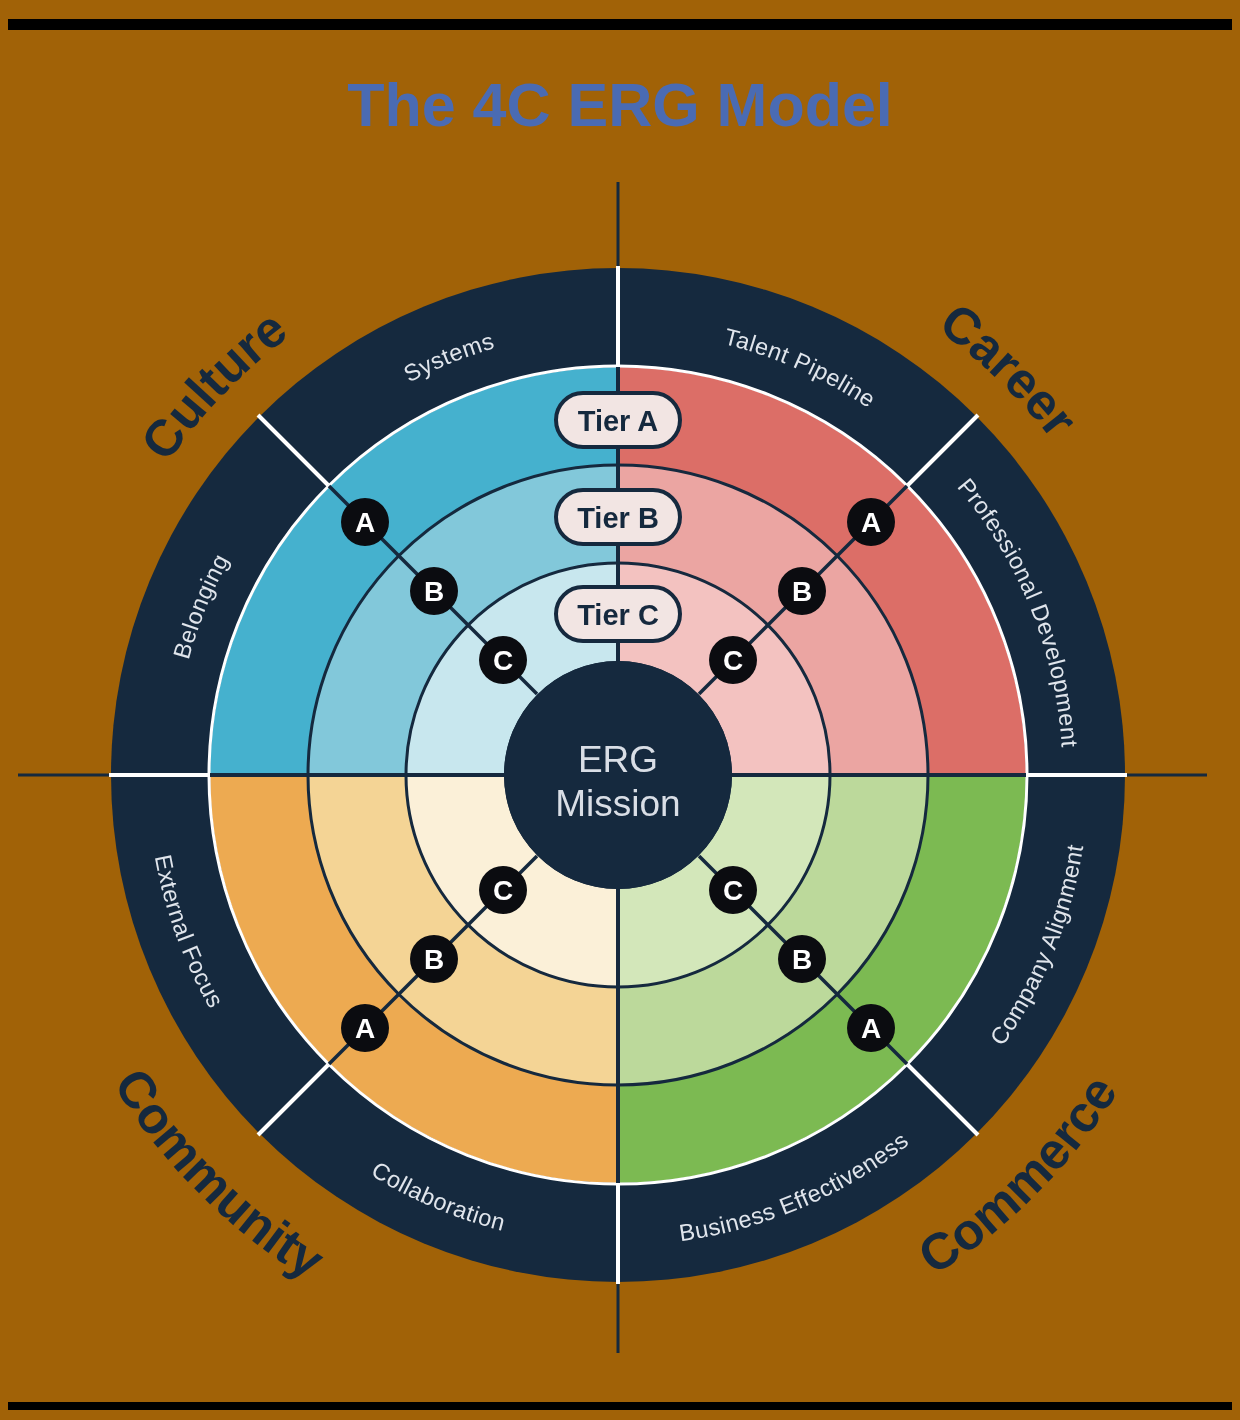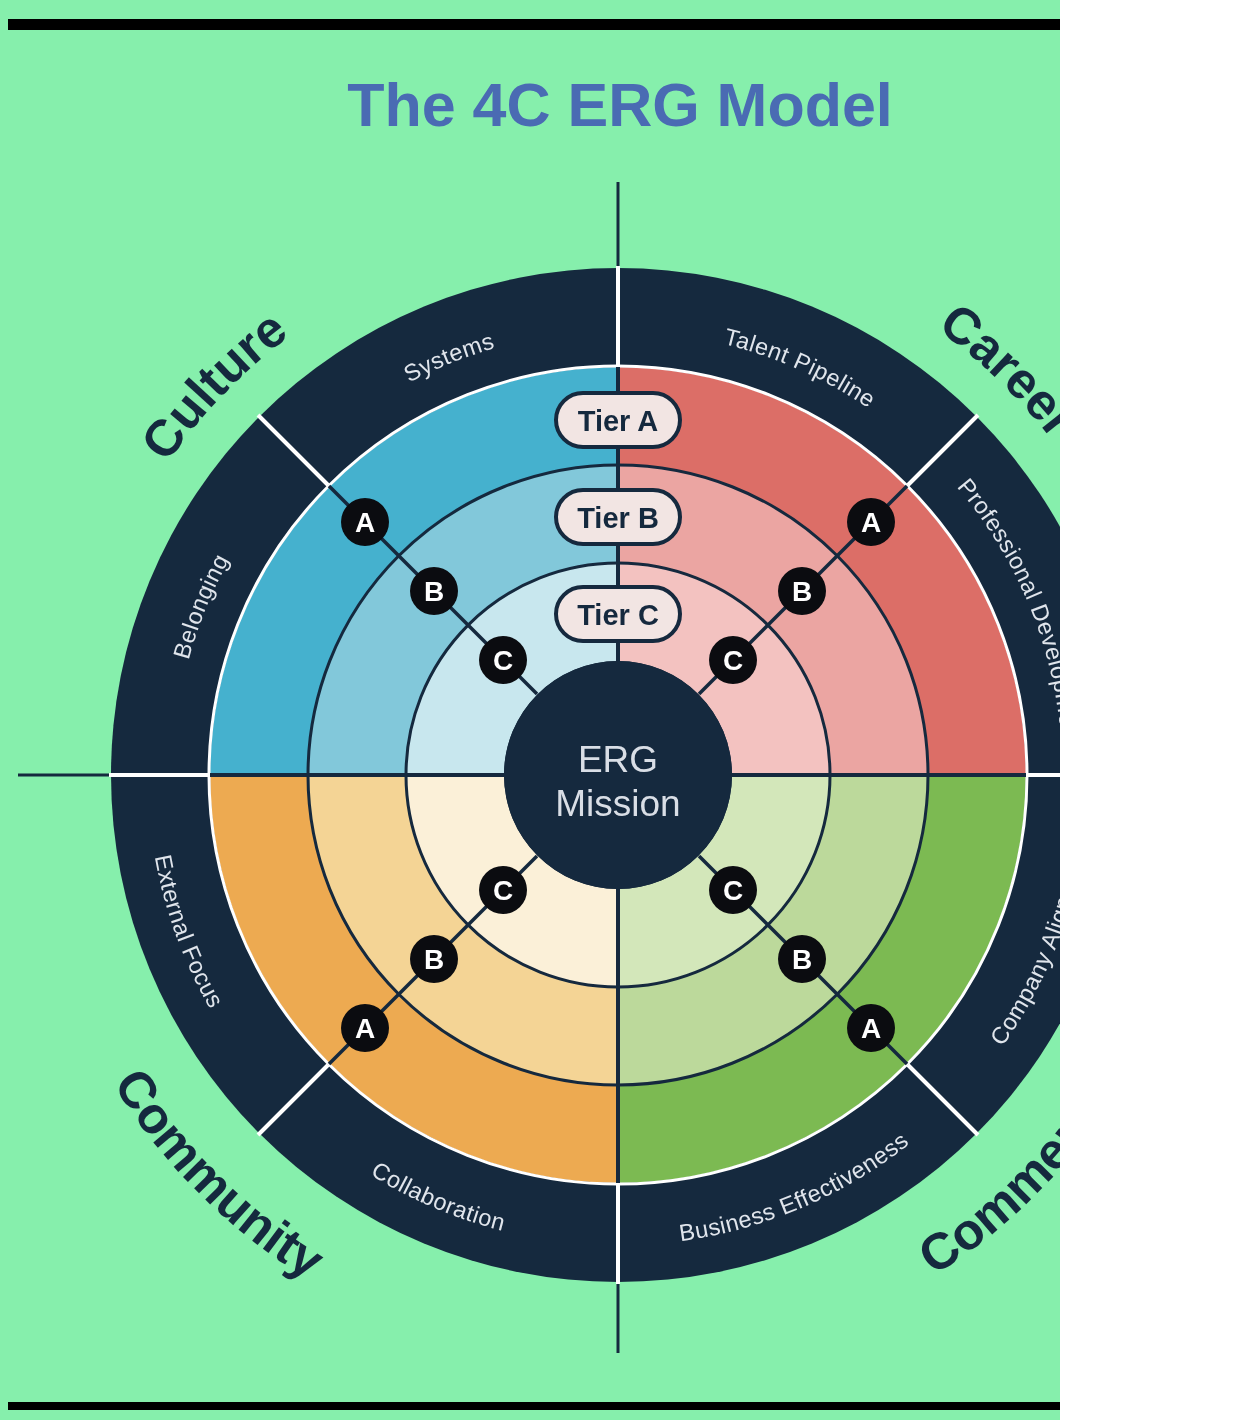--- a/index.html
+++ b/index.html
@@ -1,16 +1,16 @@
 <!DOCTYPE html>
 <html><head>
 <meta charset="utf-8">
 <style>
   html,body{margin:0;padding:0;background:#fff;}
-  .stage{position:relative;width:1060px;height:1420px;background:#86efac;overflow:hidden;
+  .stage{position:relative;width:1240px;height:1420px;background:#a16207;overflow:hidden;
          font-family:"Liberation Sans", sans-serif;}
   svg{position:absolute;left:0;top:0;}
   .title-text{font-family:"Liberation Sans", sans-serif;font-weight:bold;font-size:61px;}
   .ring-label{font-family:"Liberation Sans", sans-serif;font-size:23.5px;fill:#e0e5ec;letter-spacing:.5px;}
   .quad-label{font-family:"Liberation Sans", sans-serif;font-size:51px;font-weight:bold;fill:#15293e;}
   .pill-label{font-family:"Liberation Sans", sans-serif;font-size:29px;font-weight:bold;fill:#15293e;}
   .marker-label{font-family:"Liberation Sans", sans-serif;font-size:28px;font-weight:bold;fill:#ffffff;}
   .center-label{font-family:"Liberation Sans", sans-serif;font-size:37px;fill:#d9dee6;}
 </style>
 </head>

